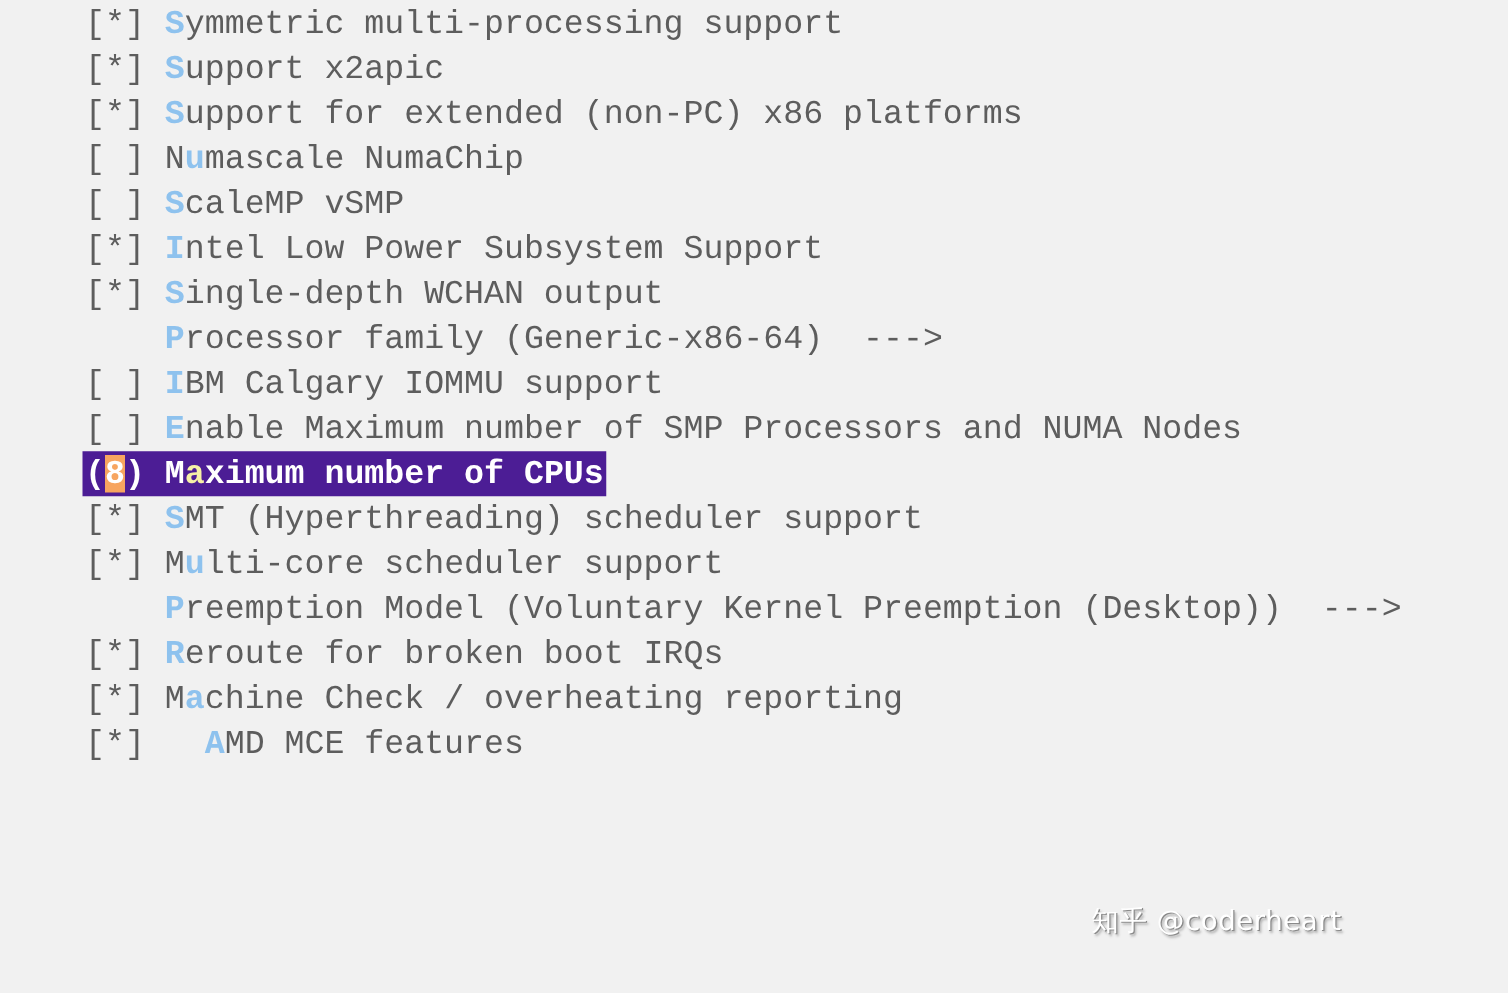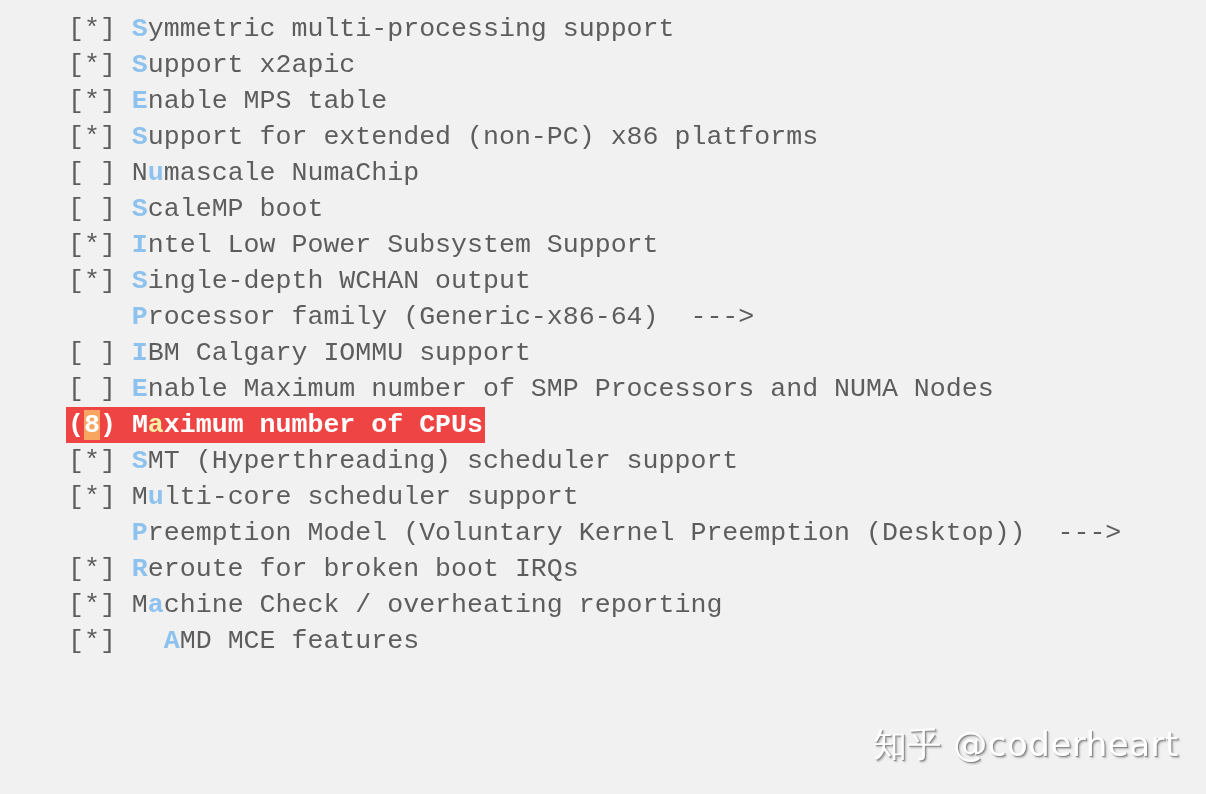--- a/index.html
+++ b/index.html
@@ -3,66 +3,65 @@
 <meta charset="utf-8">
 <style>
   html, body { margin: 0; padding: 0; }
   body {
     width: 1206px; height: 794px; overflow: hidden;
     background: #f1f1f1;
     position: relative;
     font-family: "Liberation Mono", "DejaVu Sans Mono", monospace;
   }
   .menu {
-    position: absolute; left: 68px; top: 11px;
+    position: absolute; left: 68px; top: 1px;
     margin: 0; padding: 0; list-style: none;
   }
   .row {
     height: 36px; line-height: 36px;
     font-size: 26.6px;
     color: #5d5d5d;
     white-space: pre;
     letter-spacing: 0px;
   }
   .row.selected {
-    background: #ef4444;
+    background: #4c1d95;
     display: inline-block;
     margin-left: -2px; padding-left: 2px; padding-right: 2px;
     color: #ffffff;
     font-weight: bold;
   }
   .row.selected .mark { color: #ffffff; font-weight: bold; }
   .hot { color: #8ec2ee; font-weight: bold; }
   .row.selected .hot { color: #f5f0a6; }
   .cursor { background: #f7a560; color: #ffffff; }
   .mark { color: #5d5d5d; }
   .watermark {
     position: absolute; left: 873px; top: 722px;
     font-family: "DejaVu Sans", sans-serif;
-    font-size: 34px; color: #ffffff;
+    font-size: 22px; color: #ffffff;
     text-shadow: 1px 1px 0 #8a8a8a, 2px 2px 2px #b0b0b0;
     letter-spacing: 0.5px;
   }
 </style>
 </head>
 <body>
 
 <ul class="menu">
 
   <li class="row"><span class="mark">[*]</span> <span class="hot">S</span><span>ymmetric multi-processing support</span></li>
 
   <li class="row"><span class="mark">[*]</span> <span class="hot">S</span><span>upport x2apic</span></li>
 
-  <li class="row"><span class="mark">[*]</span> <span class="hot">E</span><span>nable MPS table</span></li>
 
   <li class="row"><span class="mark">[*]</span> <span class="hot">S</span><span>upport for extended (non-PC) x86 platforms</span></li>
 
   <li class="row"><span class="mark">[ ]</span> <span>N</span><span class="hot">u</span><span>mascale NumaChip</span></li>
 
-  <li class="row"><span class="mark">[ ]</span> <span class="hot">S</span><span>caleMP boot</span></li>
+  <li class="row"><span class="mark">[ ]</span> <span class="hot">S</span><span>caleMP vSMP</span></li>
 
 
   <li class="row"><span class="mark">[*]</span> <span class="hot">I</span><span>ntel Low Power Subsystem Support</span></li>
 
   <li class="row"><span class="mark">[*]</span> <span class="hot">S</span><span>ingle-depth WCHAN output</span></li>
 
 
 
   <li class="row"><span class="mark">   </span> <span class="hot">P</span><span>rocessor family (Generic-x86-64)  ---&gt;</span></li>
 

